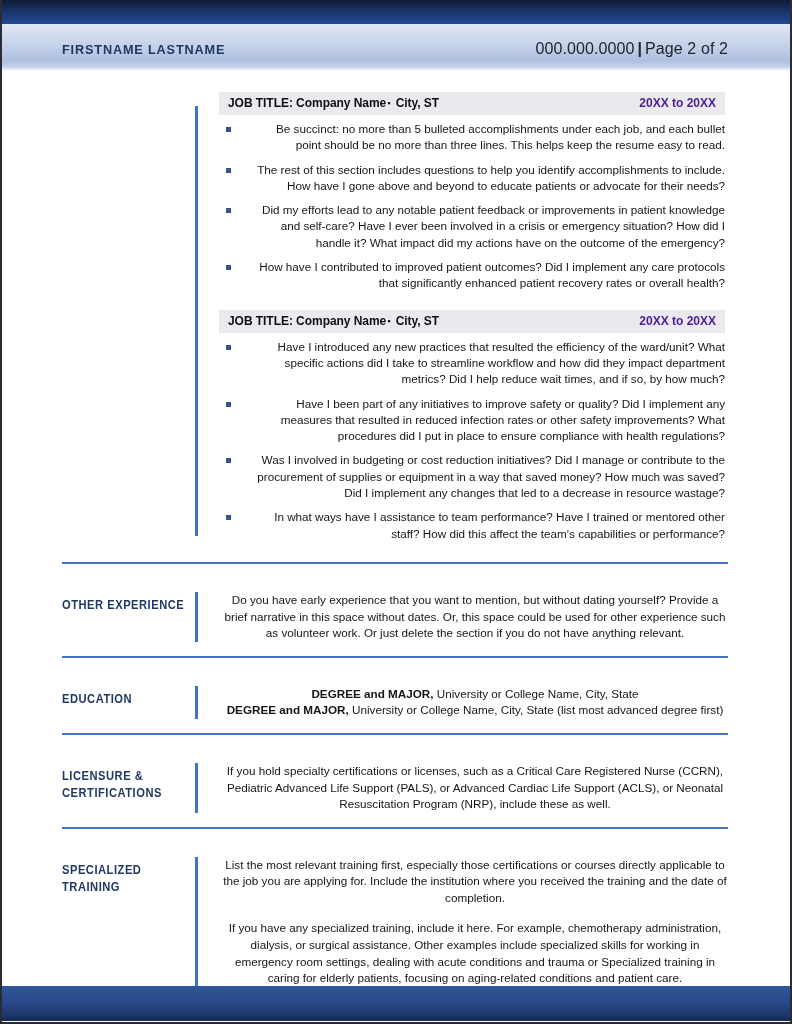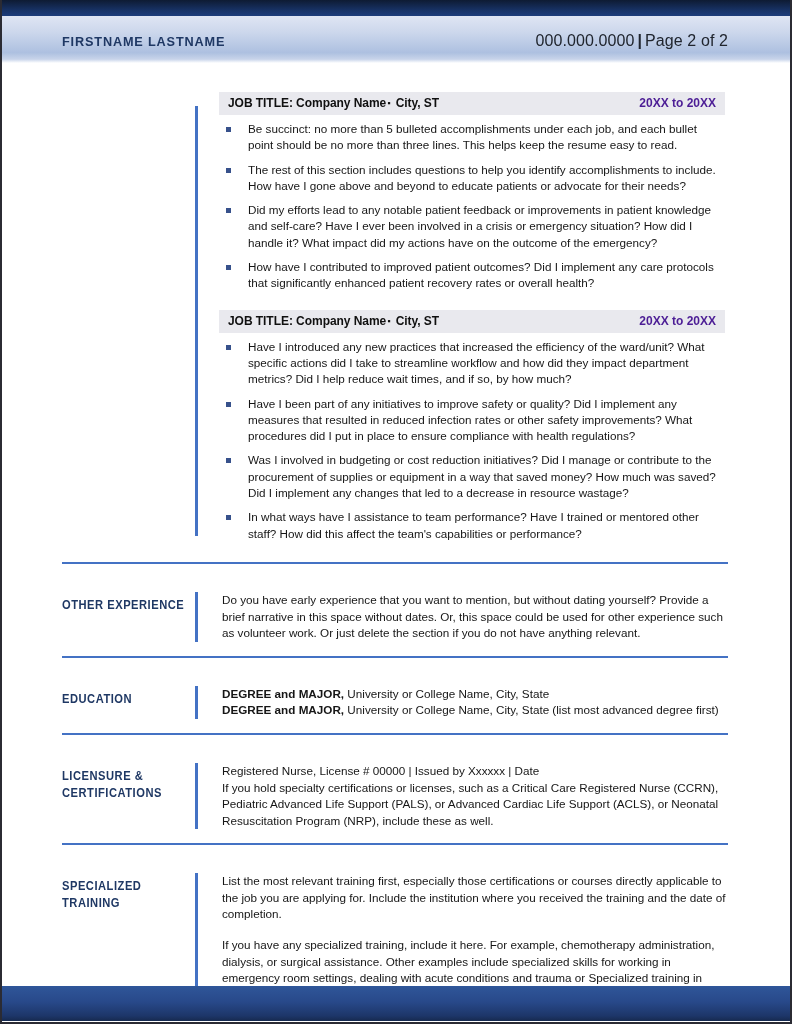--- a/index.html
+++ b/index.html
@@ -26,21 +26,21 @@
     position: absolute;
     left: 0; right: 0; top: 0;
     height: 28px;
     background: linear-gradient(to bottom, #0e1b33 0%, #173163 35%, #1f4288 70%, #24509c 100%);
   }
 
   
   .header-band {
     position: absolute;
     left: 0; right: 0;
-    top: 16px;
+    top: 24px;
     height: 47px;
     background: linear-gradient(to bottom, #dfe5f3 0%, #ccd7ec 35%, #adc0e0 78%, #c8d4ea 92%, #ffffff 100%);
   }
   .header-inner {
     position: absolute;
     left: 60px;
     right: 62px;
     top: 16px;
     display: flex;
     align-items: baseline;
@@ -118,20 +118,21 @@
     font-size: 12px;
     font-weight: bold;
     color: #4c1d95;
     white-space: nowrap;
   }
 
   ul.bullets {
     list-style: none;
     margin: 6px 0 0 0;
     padding: 0;
+    text-align: right;
   }
   ul.bullets li {
     position: relative;
     padding-left: 29px;
     margin-bottom: 8px;
     font-size: 11.7px;
     line-height: 16.3px;
     color: #161616;
   }
   ul.bullets li:last-child { margin-bottom: 2px; }
@@ -180,20 +181,21 @@
     margin-top: 4px;
     margin-bottom: 0;
   }
   .section-text {
     flex: 1 1 auto;
     padding-left: 24px;
     padding-top: 4px;
     font-size: 11.7px;
     line-height: 16.6px;
     color: #161616;
+    text-align: center;
   }
   .section-text p { margin: 0; }
   .section-text p + p { margin-top: 14px; }
   .section-text .line { display: block; }
   .section-text b { font-weight: bold; }
 
   
   .bottom-bar {
     position: absolute;
     left: 0; right: 0; bottom: 3px;
@@ -244,21 +246,21 @@
           <li>How have I contributed to improved patient outcomes? Did I implement any care protocols that significantly enhanced patient recovery rates or overall health?</li>
         </ul>
 
         <div class="job-header">
           <div class="job-title">
             <span>JOB TITLE: Company Name</span><span class="sq">▪</span> <span>City, ST</span>
           </div>
           <div class="job-dates">20XX to 20XX</div>
         </div>
         <ul class="bullets">
-          <li>Have I introduced any new practices that increased the efficiency of the ward/unit? What specific actions did I take to streamline workflow and how did they impact department metrics? Did I help reduce wait times, and if so, by how much?</li>
+          <li>Have I introduced any new practices that resulted the efficiency of the ward/unit? What specific actions did I take to streamline workflow and how did they impact department metrics? Did I help reduce wait times, and if so, by how much?</li>
           <li>Have I been part of any initiatives to improve safety or quality? Did I implement any measures that resulted in reduced infection rates or other safety improvements? What procedures did I put in place to ensure compliance with health regulations?</li>
           <li>Was I involved in budgeting or cost reduction initiatives? Did I manage or contribute to the procurement of supplies or equipment in a way that saved money? How much was saved? Did I implement any changes that led to a decrease in resource wastage?</li>
           <li>In what ways have I assistance to team performance? Have I trained or mentored other staff? How did this affect the team's capabilities or performance?</li>
         </ul>
 
       </div>
     </div>
 
     <div class="section first-sec">
       <div class="section-row">
@@ -282,21 +284,20 @@
     </div>
 
     <div class="section">
       <div class="section-row">
         <div class="section-label">
           <span class="line">LICENSURE &amp;</span>
           <span class="line">CERTIFICATIONS</span>
         </div>
         <div class="section-rule"></div>
         <div class="section-text">
-          <div class="line">Registered Nurse, License # 00000 | Issued by Xxxxxx | Date</div>
           <div>If you hold specialty certifications or licenses, such as a Critical Care Registered Nurse (CCRN), Pediatric Advanced Life Support (PALS), or Advanced Cardiac Life Support (ACLS), or Neonatal Resuscitation Program (NRP), include these as well.</div>
         </div>
       </div>
     </div>
 
     <div class="section">
       <div class="section-row">
         <div class="section-label">
           <span class="line">SPECIALIZED</span>
           <span class="line">TRAINING</span>

